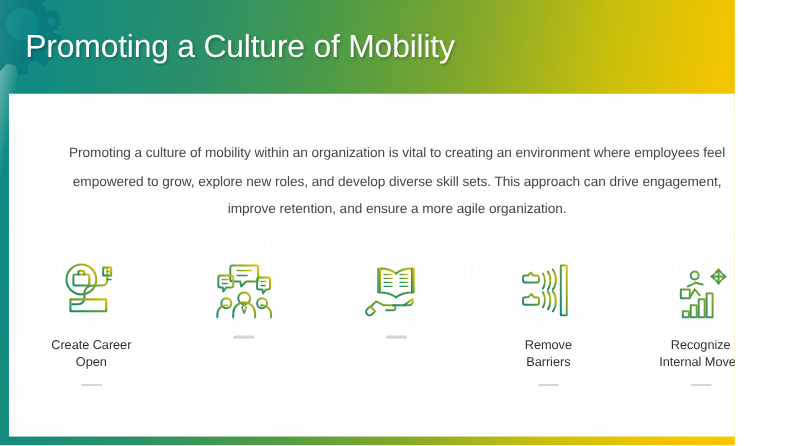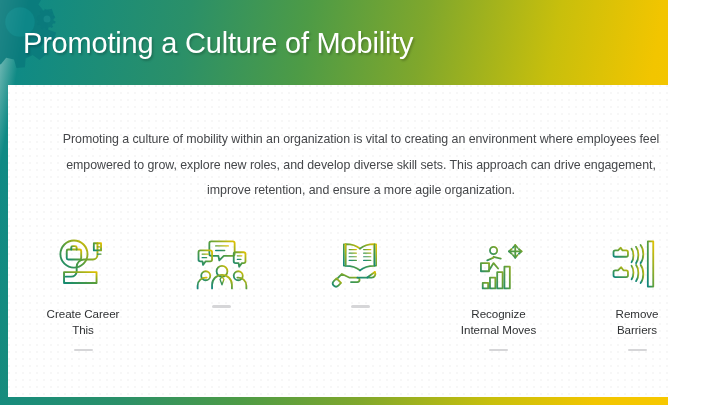--- a/index.html
+++ b/index.html
@@ -176,21 +176,21 @@
               <path d="M48 8v13a5 5 0 01-5 5H33a8 8 0 00-8 8v5a6 6 0 01-6 6h-6"></path>
               <path d="M44 8h8v8h-8z" stroke-width="2"></path>
               <path d="M48 12h4M48 16h4M48 20h4" stroke-width="1.4"></path>
               <path d="M11 40h36v12H11z" stroke-width="2.1"></path>
               <path d="M16 46h4M24 46h4M32 46h4M40 46h3" stroke-width="2" stroke-dasharray="0"></path>
             </g>
           </svg>
         </div>
         <div class="pillar-label">
           <span>Create Career</span><br>
-          <span>This</span>
+          <span>Open</span>
         </div>
         <div class="pillar-rule"></div>
       </div>
 
       <div class="pillar">
         <div class="pillar-icon">
           <svg width="58" height="56" viewBox="0 0 64 62">
             <defs>
               <linearGradient id="g2" x1="0" y1="1" x2="1" y2="0">
                 <stop offset="0%" stop-color="#13857e"></stop>
@@ -235,20 +235,51 @@
               <path d="M20 15h8M20 19h8M20 23h8M20 27h8" stroke-width="1.3"></path>
               <path d="M36 15h8M36 19h8M36 23h8M36 27h8" stroke-width="1.3"></path>
               <path d="M14 9h2v24h-2z" stroke-width="1.6"></path>
               <path d="M48 9h2v24h-2z" stroke-width="1.6"></path>
               <path d="M6 48l6-6 8 4h9a2.5 2.5 0 010 5h-7"></path>
               <path d="M29 46h16a4 4 0 003.4-6.1"></path>
               <path d="M48.4 39.9L40 46"></path>
               <path d="M3 50a3.5 3.5 0 005 5l3-3-5-5z"></path>
             </g>
           </svg>
+        </div>
+        <div class="pillar-rule"></div>
+      </div>
+
+      <div class="pillar">
+        <div class="pillar-icon">
+          <svg width="58" height="56" viewBox="0 0 64 62">
+            <defs>
+              <linearGradient id="g5" x1="0" y1="1" x2="1" y2="0">
+                <stop offset="0%" stop-color="#10867f"></stop>
+                <stop offset="45%" stop-color="#4f9c44"></stop>
+                <stop offset="100%" stop-color="#e0c100"></stop>
+              </linearGradient>
+            </defs>
+            <g fill="none" stroke="url(#g5)" stroke-width="2" stroke-linecap="round" stroke-linejoin="round">
+              <path d="M44 6h6v50h-6z"></path>
+              <path d="M47 18v12" stroke-width="1.5"></path>
+              <path d="M36 10c4 5 4 15 0 20"></path>
+              <path d="M31 12c3.4 4.4 3.4 13.6 0 18"></path>
+              <path d="M26 14c2.8 3.6 2.8 11.4 0 15"></path>
+              <path d="M36 52c4-5 4-15 0-20"></path>
+              <path d="M31 50c3.4-4.4 3.4-13.6 0-18"></path>
+              <path d="M26 48c2.8-3.6 2.8-11.4 0-15"></path>
+              <path d="M20 16h-4l-2-3-3 3H8a2 2 0 00-2 2v3a2 2 0 002 2h12a2 2 0 002-2v-3a2 2 0 00-2-2z"></path>
+              <path d="M20 38h-3l-2.5-3.5L11 38H8a2 2 0 00-2 2v3.5a2 2 0 002 2h12a2 2 0 002-2V40a2 2 0 00-2-2z"></path>
+            </g>
+          </svg>
+        </div>
+        <div class="pillar-label">
+          <span>Remove</span><br>
+          <span>Barriers</span>
         </div>
         <div class="pillar-rule"></div>
       </div>
 
       <div class="pillar">
         <div class="pillar-icon">
           <svg width="58" height="56" viewBox="0 0 64 62">
             <defs>
               <linearGradient id="g4" x1="0" y1="1" x2="1" y2="0">
                 <stop offset="0%" stop-color="#2d8f66"></stop>
@@ -277,46 +308,15 @@
             </g>
           </svg>
         </div>
         <div class="pillar-label">
           <span>Recognize</span><br>
           <span>Internal Moves</span>
         </div>
         <div class="pillar-rule"></div>
       </div>
 
-      <div class="pillar">
-        <div class="pillar-icon">
-          <svg width="58" height="56" viewBox="0 0 64 62">
-            <defs>
-              <linearGradient id="g5" x1="0" y1="1" x2="1" y2="0">
-                <stop offset="0%" stop-color="#10867f"></stop>
-                <stop offset="45%" stop-color="#4f9c44"></stop>
-                <stop offset="100%" stop-color="#e0c100"></stop>
-              </linearGradient>
-            </defs>
-            <g fill="none" stroke="url(#g5)" stroke-width="2" stroke-linecap="round" stroke-linejoin="round">
-              <path d="M44 6h6v50h-6z"></path>
-              <path d="M47 18v12" stroke-width="1.5"></path>
-              <path d="M36 10c4 5 4 15 0 20"></path>
-              <path d="M31 12c3.4 4.4 3.4 13.6 0 18"></path>
-              <path d="M26 14c2.8 3.6 2.8 11.4 0 15"></path>
-              <path d="M36 52c4-5 4-15 0-20"></path>
-              <path d="M31 50c3.4-4.4 3.4-13.6 0-18"></path>
-              <path d="M26 48c2.8-3.6 2.8-11.4 0-15"></path>
-              <path d="M20 16h-4l-2-3-3 3H8a2 2 0 00-2 2v3a2 2 0 002 2h12a2 2 0 002-2v-3a2 2 0 00-2-2z"></path>
-              <path d="M20 38h-3l-2.5-3.5L11 38H8a2 2 0 00-2 2v3.5a2 2 0 002 2h12a2 2 0 002-2V40a2 2 0 00-2-2z"></path>
-            </g>
-          </svg>
-        </div>
-        <div class="pillar-label">
-          <span>Remove</span><br>
-          <span>Barriers</span>
-        </div>
-        <div class="pillar-rule"></div>
-      </div>
-
     </div>
   </div>
 </div>
 
 </body></html>

